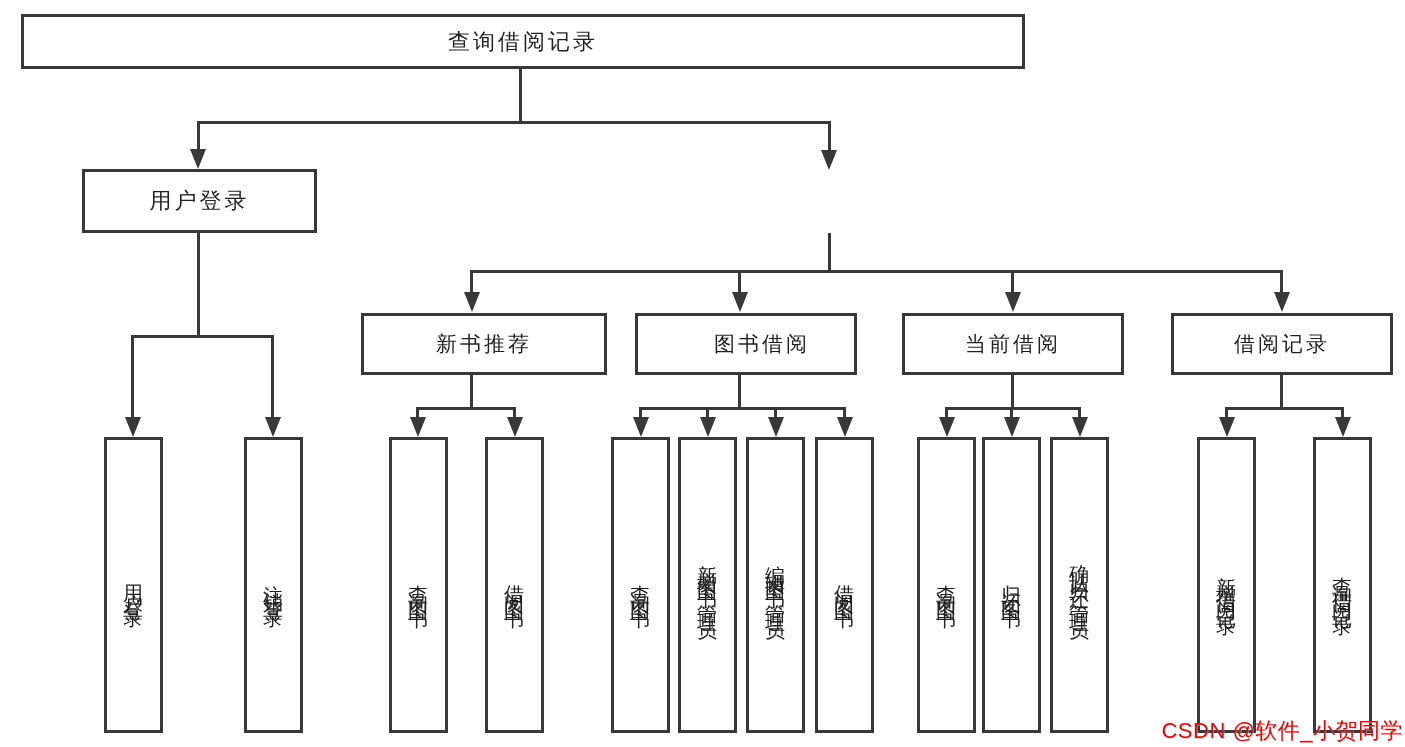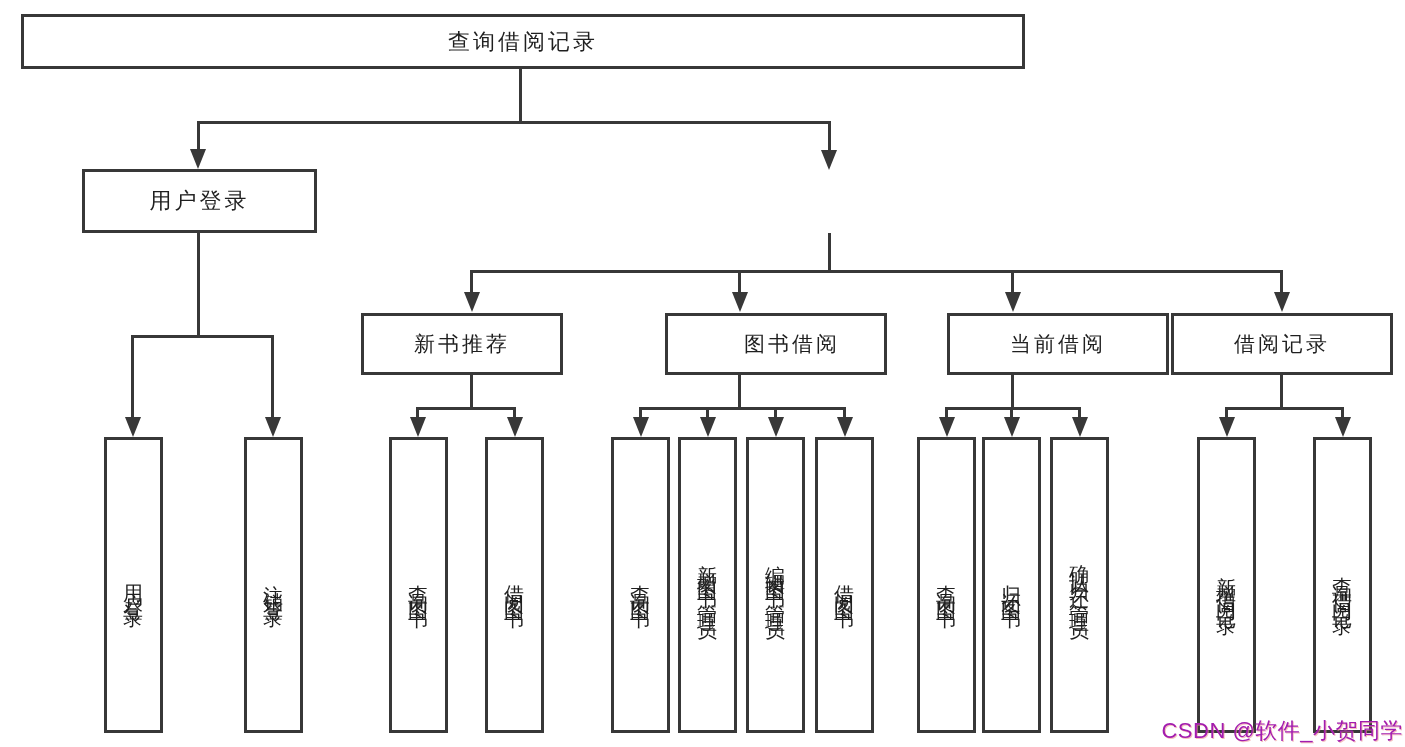--- a/index.html
+++ b/index.html
@@ -26,21 +26,21 @@
   }
   .vline{position:absolute;width:3px;background:#383838;}
   .hline{position:absolute;height:3px;background:#383838;}
   .arr{
     position:absolute;width:0;height:0;
     border-left:8px solid transparent;border-right:8px solid transparent;
     border-top:20px solid #383838;
   }
   .watermark{
     position:absolute;right:2px;bottom:1px;
-    font-size:22px;color:#a21caf;letter-spacing:.5px;
+    font-size:22px;color:#b91c1c;letter-spacing:.5px;
     text-shadow:1px 1px 0 rgba(238,148,148,.6);
     z-index:10;white-space:nowrap;
   }
 </style>
 </head>
 <body>
 
 <div class="canvas">
 
   <div class="box" style="left:21px;top:14px;width:1004px;height:55px;">
@@ -69,27 +69,27 @@
   <div class="hline" style="left:470px;top:270px;width:813px;"></div>
   <div class="vline" style="left:470px;top:270px;height:25px;"></div>
   <div class="arr" style="left:464px;top:292px;"></div>
   <div class="vline" style="left:738px;top:270px;height:25px;"></div>
   <div class="arr" style="left:732px;top:292px;"></div>
   <div class="vline" style="left:1011px;top:270px;height:25px;"></div>
   <div class="arr" style="left:1005px;top:292px;"></div>
   <div class="vline" style="left:1280px;top:270px;height:25px;"></div>
   <div class="arr" style="left:1274px;top:292px;"></div>
 
-  <div class="box l3" style="left:361px;top:313px;width:202px;height:62px;">
+  <div class="box l3" style="left:361px;top:313px;width:246px;height:62px;">
     <span class="lbl">新书推荐</span>
   </div>
-  <div class="box l3" style="left:665px;top:313px;width:222px;height:62px;padding-left:32px;">
+  <div class="box l3" style="left:635px;top:313px;width:222px;height:62px;padding-left:32px;">
     <span class="lbl">图书借阅</span>
   </div>
-  <div class="box l3" style="left:902px;top:313px;width:222px;height:62px;margin-left:45px;">
+  <div class="box l3" style="left:902px;top:313px;width:222px;height:62px;">
     <span class="lbl">当前借阅</span>
   </div>
   <div class="box l3" style="left:1171px;top:313px;width:222px;height:62px;">
     <span class="lbl">借阅记录</span>
   </div>
 
   <div class="vline" style="left:470px;top:375px;height:35px;"></div>
   <div class="hline" style="left:416px;top:407px;width:100px;"></div>
   <div class="vline" style="left:416px;top:407px;height:12px;"></div>
   <div class="arr" style="left:410px;top:417px;"></div>

